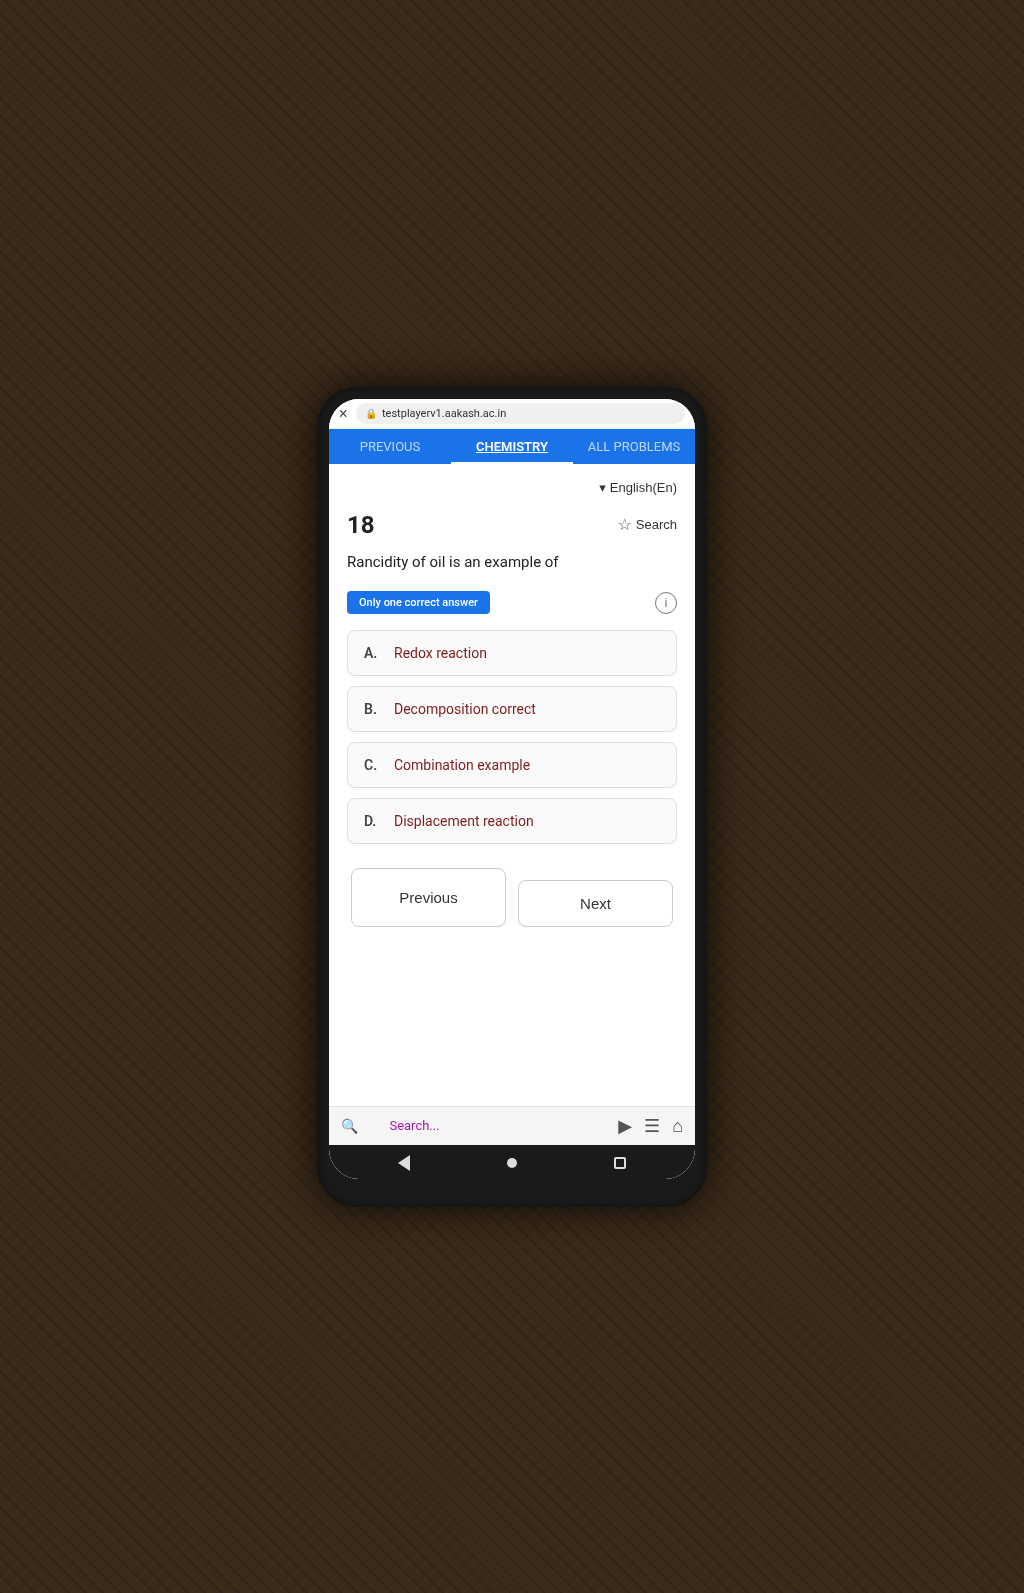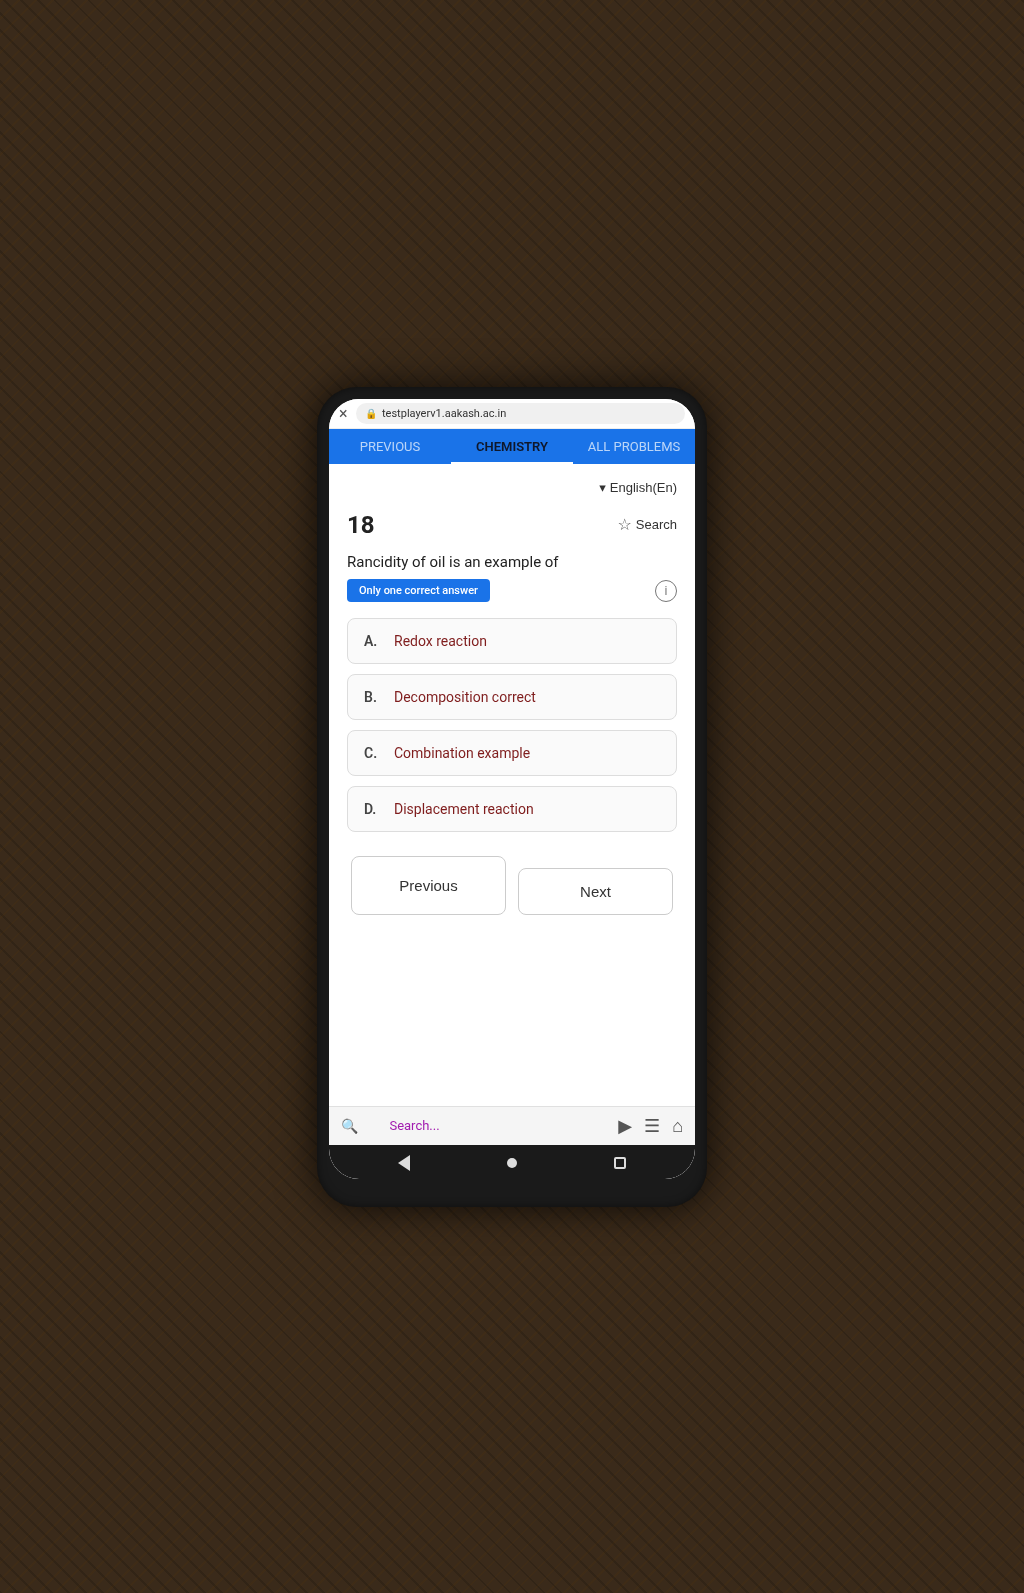--- a/index.html
+++ b/index.html
@@ -81,22 +81,23 @@
       flex: 1;
       text-align: center;
       padding: 10px 8px;
       font-size: 13px;
       color: rgba(255,255,255,0.7);
       cursor: pointer;
       position: relative;
     }
 
     .nav-tab.active {
-      color: #0f172a;
+      color: #ffffff;
       font-weight: 600;
+      text-decoration: underline;
     }
 
     .nav-tab.active::after {
       content: '';
       position: absolute;
       bottom: 0;
       left: 0;
       right: 0;
       height: 2px;
       background: #fff;
@@ -156,21 +157,21 @@
     .star-icon {
       font-size: 16px;
       color: #555;
     }
 
     
     .question-text {
       font-size: 15px;
       color: #222;
       line-height: 1.5;
-      margin-bottom: 6px;
+      margin-bottom: 18px;
     }
 
     
     .answer-type-row {
       display: flex;
       align-items: center;
       justify-content: space-between;
       margin-bottom: 16px;
     }
 

